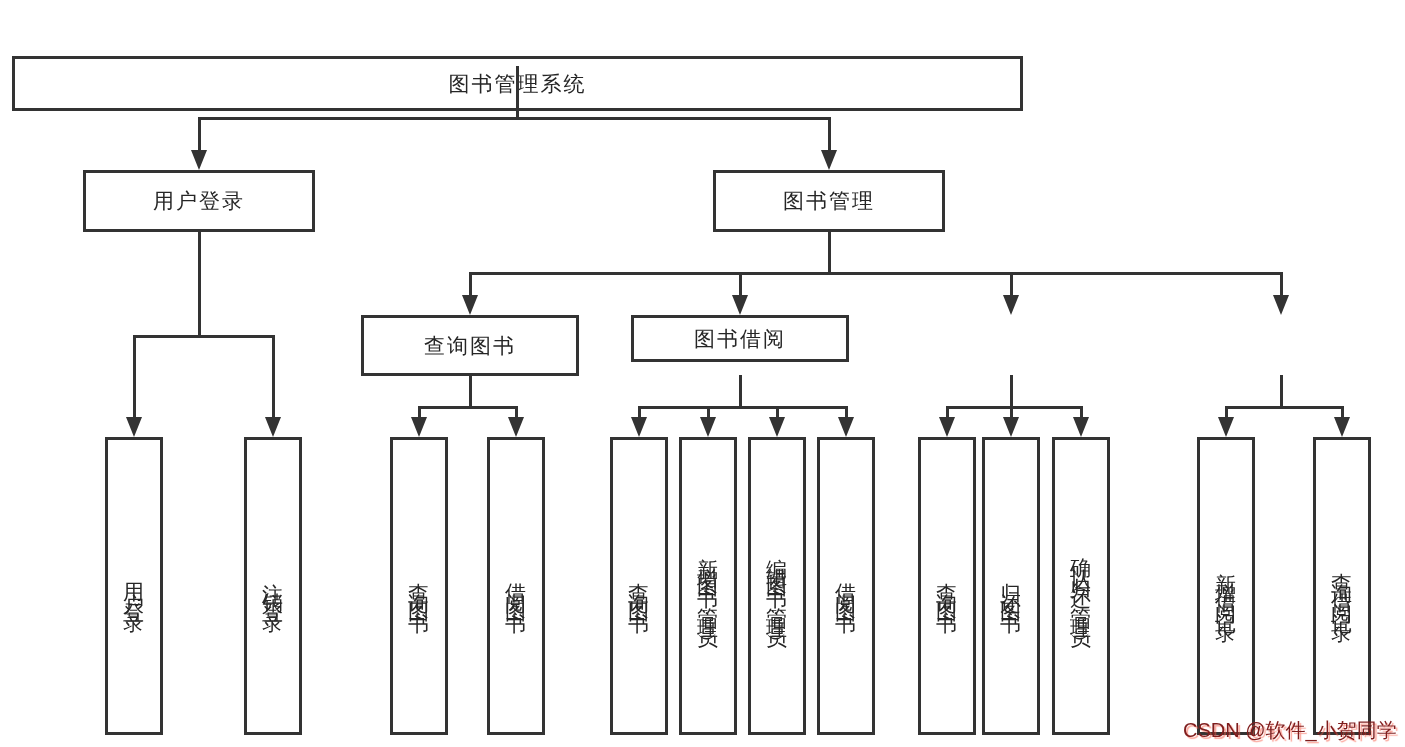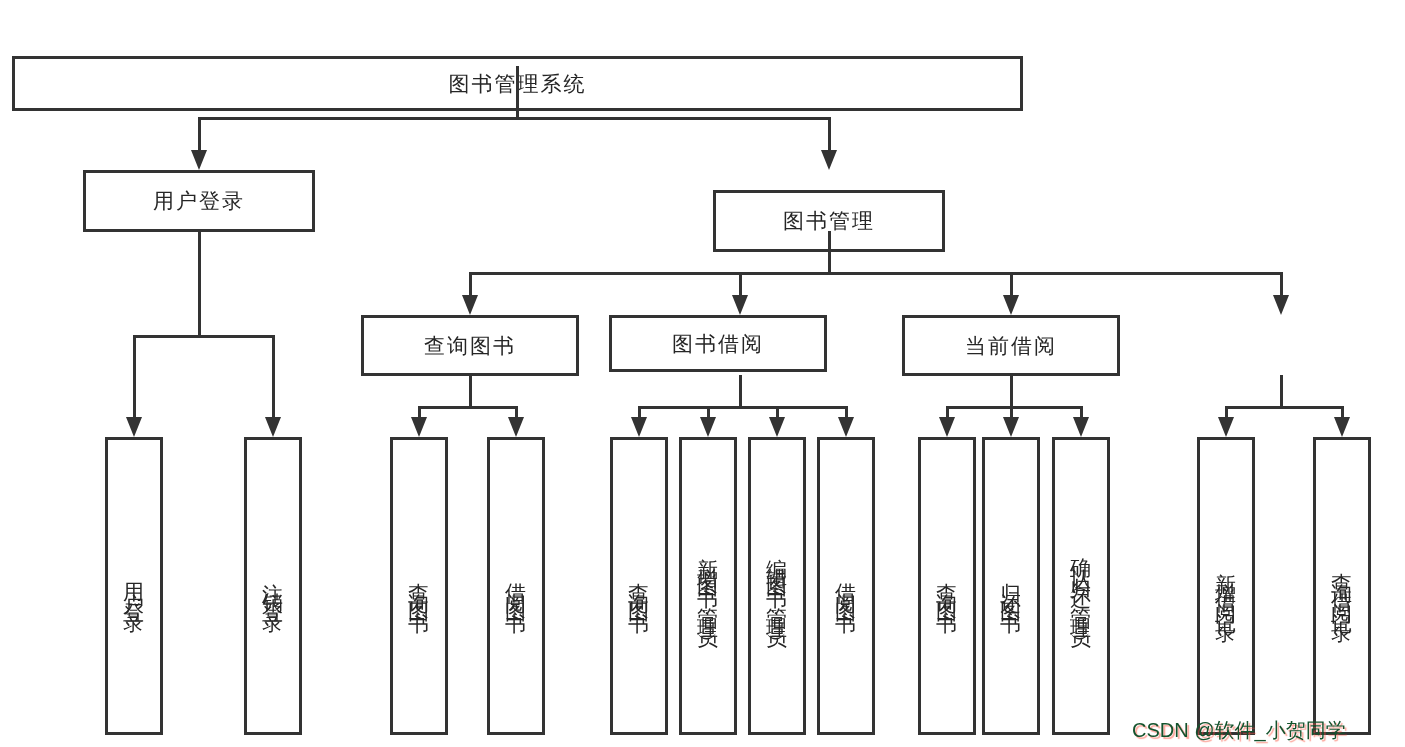--- a/index.html
+++ b/index.html
@@ -38,24 +38,24 @@
   .line { position: absolute; background: #333333; }
   .arrow {
     position: absolute;
     width: 0; height: 0;
     border-left: 8px solid transparent;
     border-right: 8px solid transparent;
     border-top: 20px solid #333333;
   }
   .watermark {
     position: absolute;
-    left: 1132px;
+    left: 1183px;
     top: 717px;
     font-size: 20px;
-    color: #14532d;
+    color: #7f1d1d;
     text-shadow: 2px 2px 1px rgba(250, 90, 70, 0.55);
     white-space: nowrap;
     z-index: 5;
   }
 </style>
 </head>
 <body>
 
 <div class="canvas">
 
@@ -66,43 +66,40 @@
   <div class="line" style="left:516px; top:66px; width:3px; height:53px;"></div>
   <div class="line" style="left:198px; top:117px; width:633px; height:3px;"></div>
   <div class="line" style="left:198px; top:117px; width:3px; height:34px;"></div>
   <div class="arrow" style="left:191px; top:150px;"></div>
   <div class="line" style="left:828px; top:117px; width:3px; height:34px;"></div>
   <div class="arrow" style="left:821px; top:150px;"></div>
 
   <div class="box" style="left:83px; top:170px; width:232px; height:62px;">
     <span class="hlabel">用户登录</span>
   </div>
-  <div class="box" style="left:713px; top:170px; width:232px; height:62px;margin-top:20px;">
+  <div class="box" style="left:713px; top:170px; width:232px; height:62px;">
     <span class="hlabel">图书管理</span>
   </div>
 
   <div class="line" style="left:828px; top:231px; width:3px; height:43px;"></div>
   <div class="line" style="left:469px; top:272px; width:814px; height:3px;"></div>
   <div class="line" style="left:469px; top:272px; width:3px; height:24px;"></div>
   <div class="arrow" style="left:462px; top:295px;"></div>
   <div class="line" style="left:739px; top:272px; width:3px; height:24px;"></div>
   <div class="arrow" style="left:732px; top:295px;"></div>
   <div class="line" style="left:1010px; top:272px; width:3px; height:24px;"></div>
   <div class="arrow" style="left:1003px; top:295px;"></div>
   <div class="line" style="left:1280px; top:272px; width:3px; height:24px;"></div>
   <div class="arrow" style="left:1273px; top:295px;"></div>
 
   <div class="box" style="left:361px; top:315px; width:218px; height:61px;">
     <span class="hlabel">查询图书</span>
   </div>
-  <div class="box" style="left:609px; top:315px; width:218px; height:57px;align-items:center;">
+  <div class="box" style="left:631px; top:315px; width:218px; height:47px;align-items:center;">
     <span class="hlabel">图书借阅</span>
-  </div>
-  <div class="box" style="left:902px; top:315px; width:218px; height:61px;">
-    <span class="hlabel">当前借阅</span>
   </div>
 
   <div class="line" style="left:198px; top:231px; width:3px; height:106px;"></div>
   <div class="line" style="left:133px; top:335px; width:142px; height:3px;"></div>
   <div class="line" style="left:133px; top:335px; width:3px; height:84px;"></div>
   <div class="arrow" style="left:126px; top:417px;"></div>
   <div class="line" style="left:272px; top:335px; width:3px; height:84px;"></div>
   <div class="arrow" style="left:265px; top:417px;"></div>
 
   <div class="line" style="left:469px; top:375px; width:3px; height:33px;"></div>

